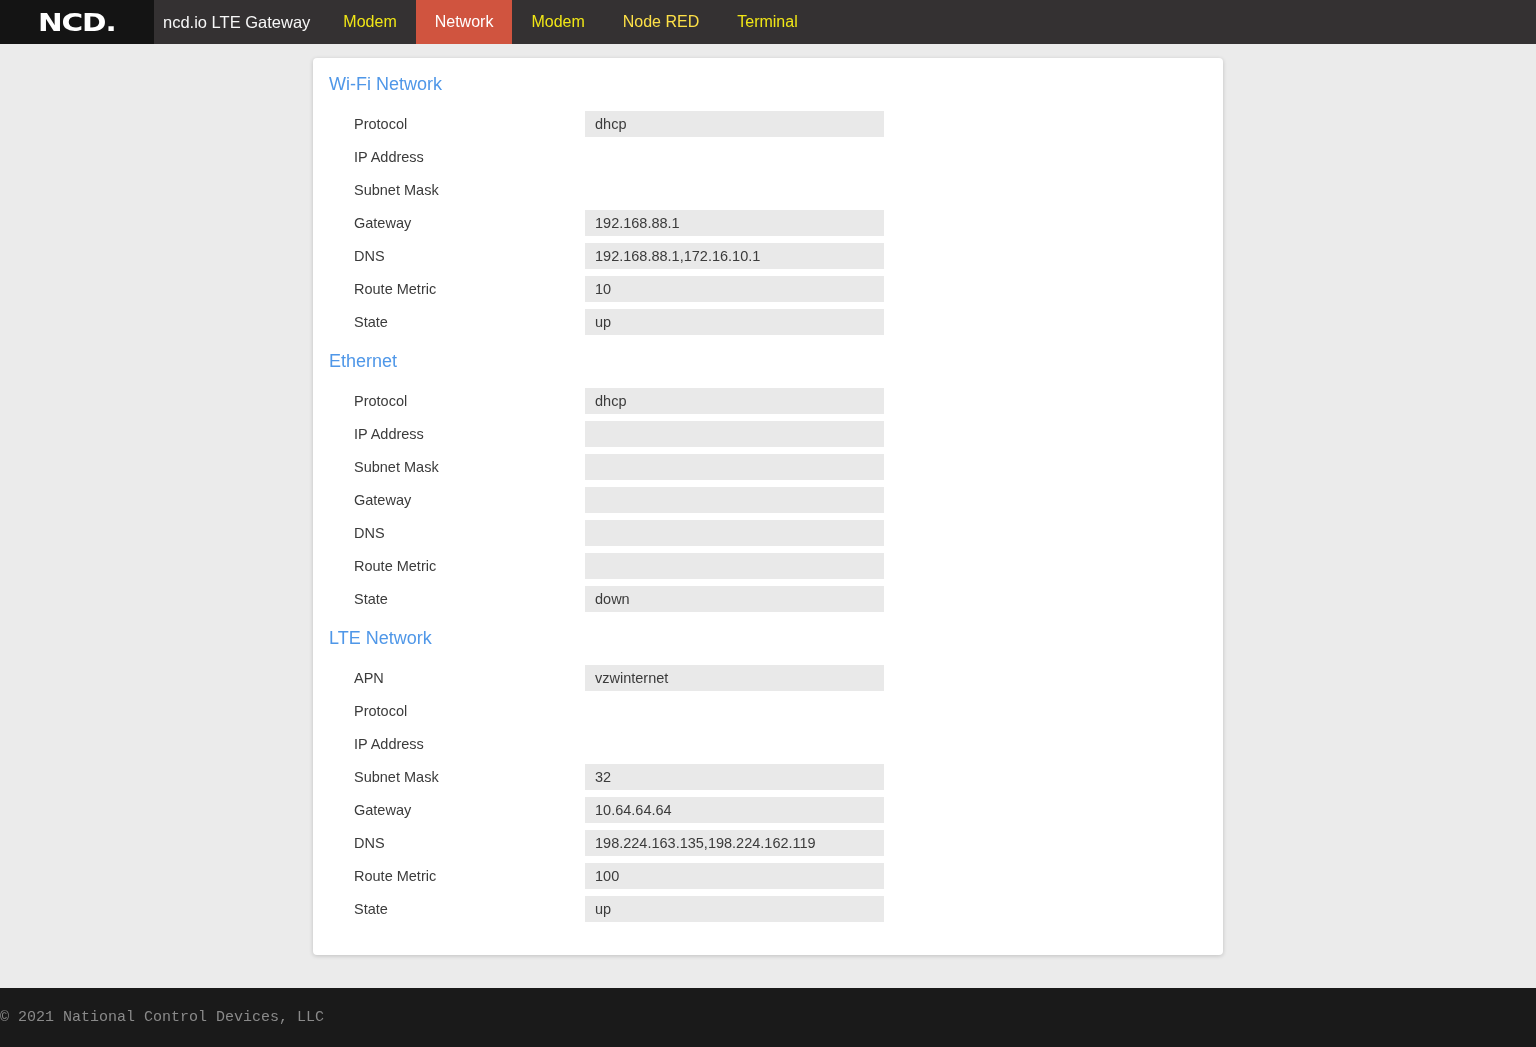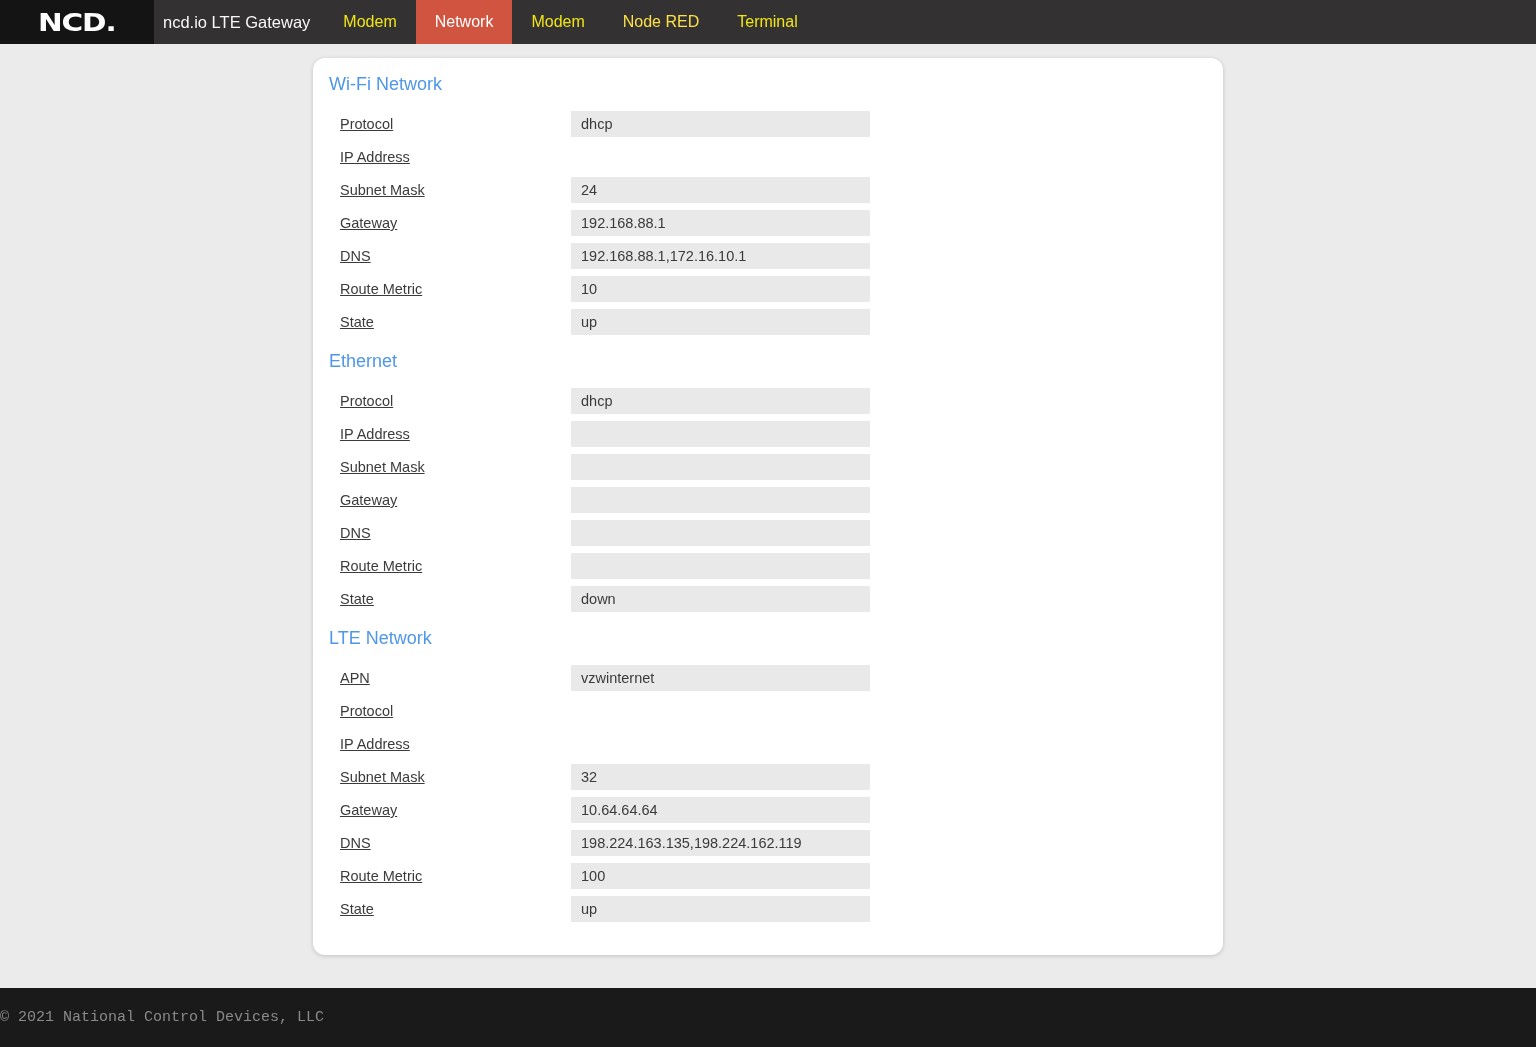--- a/index.html
+++ b/index.html
@@ -61,43 +61,42 @@
 
   
   .content {
     flex: 1 1 auto;
     background: var(--page-bg, #ebebeb);
   }
   .card {
     width: 910px;
     margin: 14px auto 0;
     background: var(--card-bg, #ffffff);
-    border-radius: 12px;
+    border-radius: 4px;
     box-shadow: 0 1px 4px rgba(0,0,0,0.18);
     padding: 0 16px 26px;
     overflow: hidden;
   }
   .section-title {
     color: var(--accent-blue, #4f97e8);
     font-size: 18px;
     font-weight: 400;
     margin: 16px 0;
   }
   .row {
     display: flex;
     align-items: center;
     height: 26px;
     margin-bottom: 7px;
   }
   .row-label {
-    margin-left: 11px;
+    margin-left: 25px;
     width: 231px;
     font-size: 14.5px;
     color: #3b3b3b;
-    text-decoration: underline;
   }
   .row-value {
     width: 299px;
     height: 26px;
     line-height: 26px;
     background: var(--field-bg, #e9e9e9);
     font-size: 14.5px;
     color: #3b3b3b;
     padding: 0 10px;
     white-space: nowrap;
@@ -141,21 +140,20 @@
         <h2 class="section-title">Wi-Fi Network</h2>
         <div class="row">
           <div class="row-label">Protocol</div>
           <div class="row-value">dhcp</div>
         </div>
         <div class="row">
           <div class="row-label">IP Address</div>
         </div>
         <div class="row">
           <div class="row-label">Subnet Mask</div>
-          <div class="row-value">24</div>
         </div>
         <div class="row">
           <div class="row-label">Gateway</div>
           <div class="row-value">192.168.88.1</div>
         </div>
         <div class="row">
           <div class="row-label">DNS</div>
           <div class="row-value">192.168.88.1,172.16.10.1</div>
         </div>
         <div class="row">

